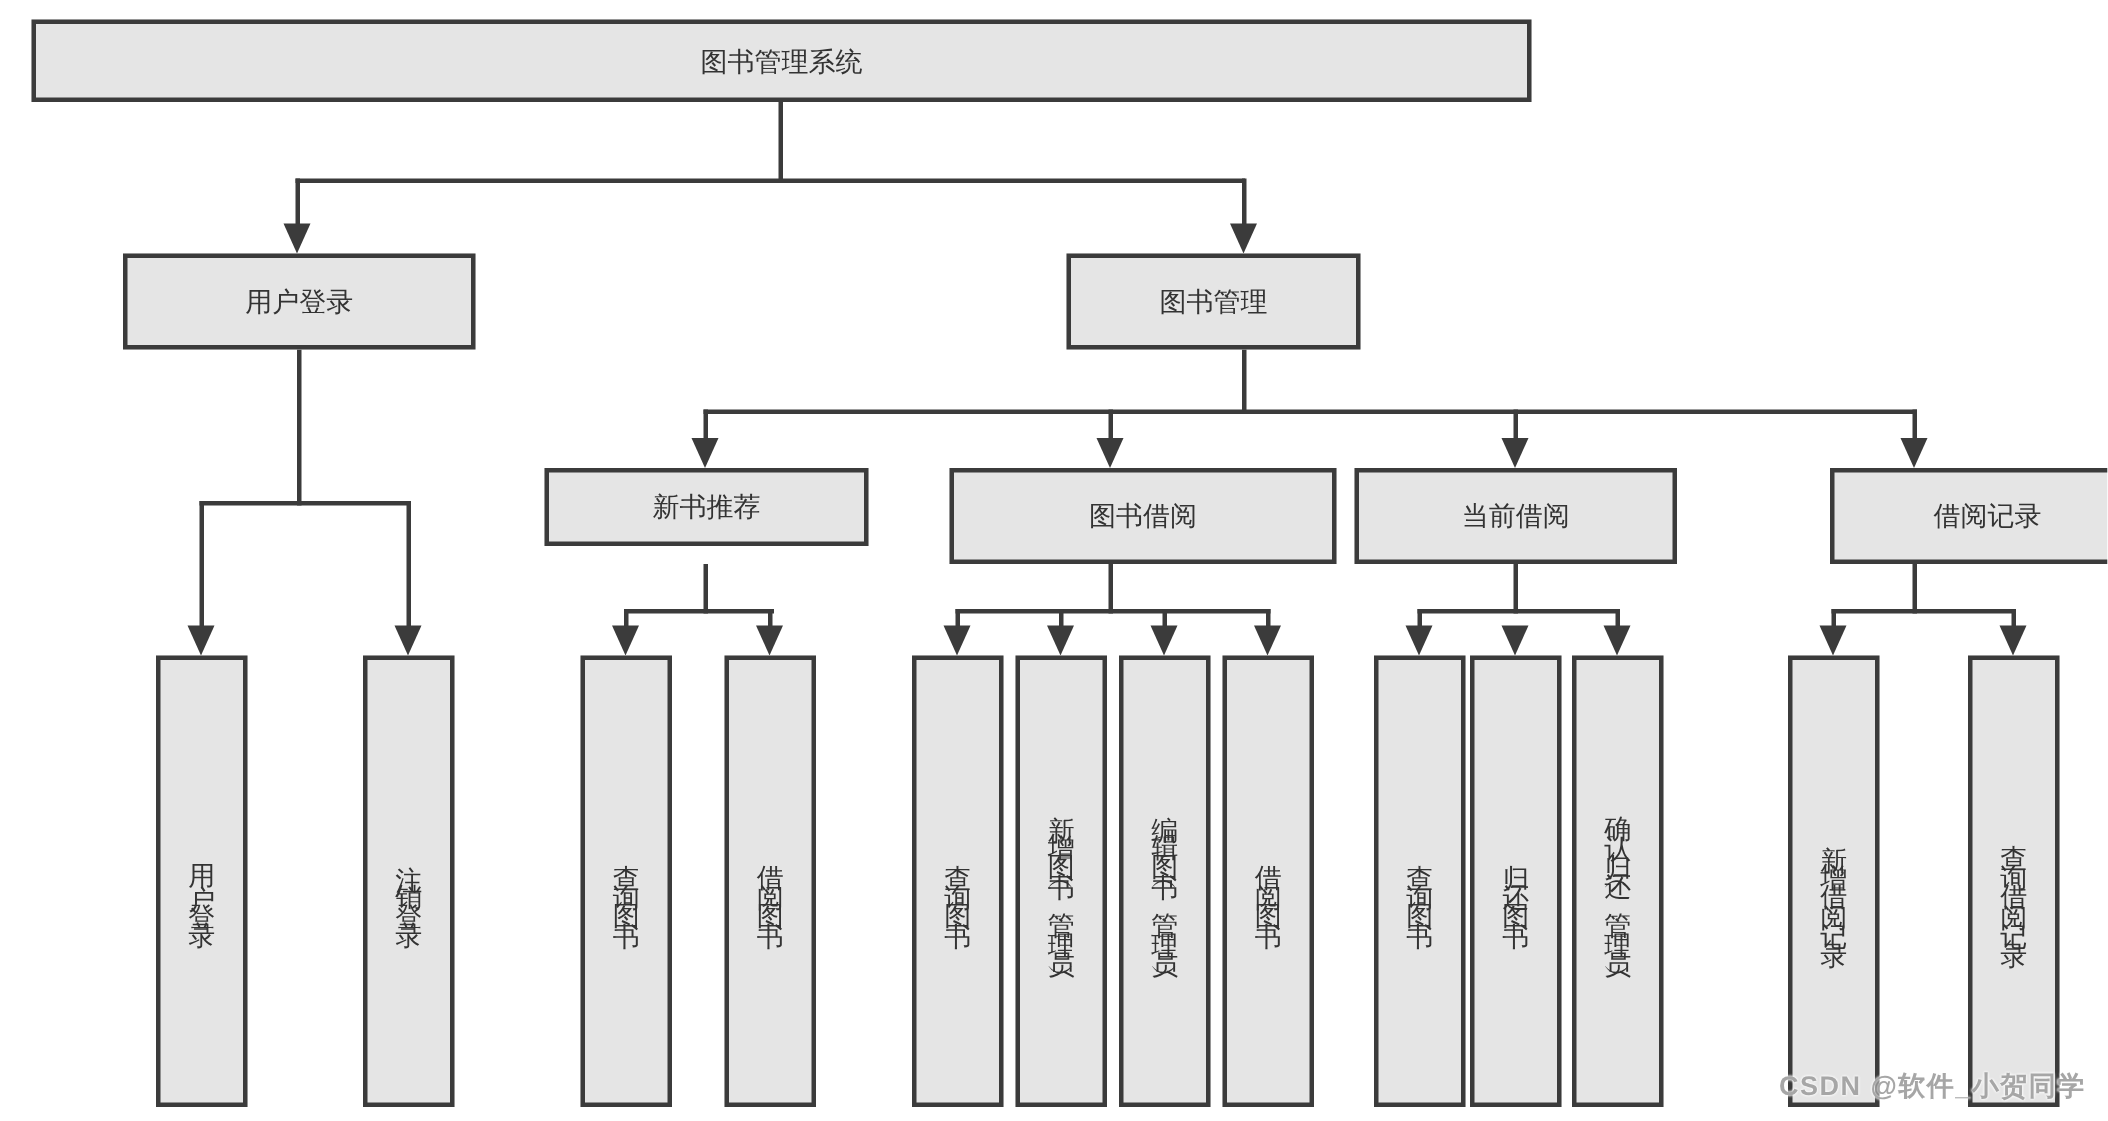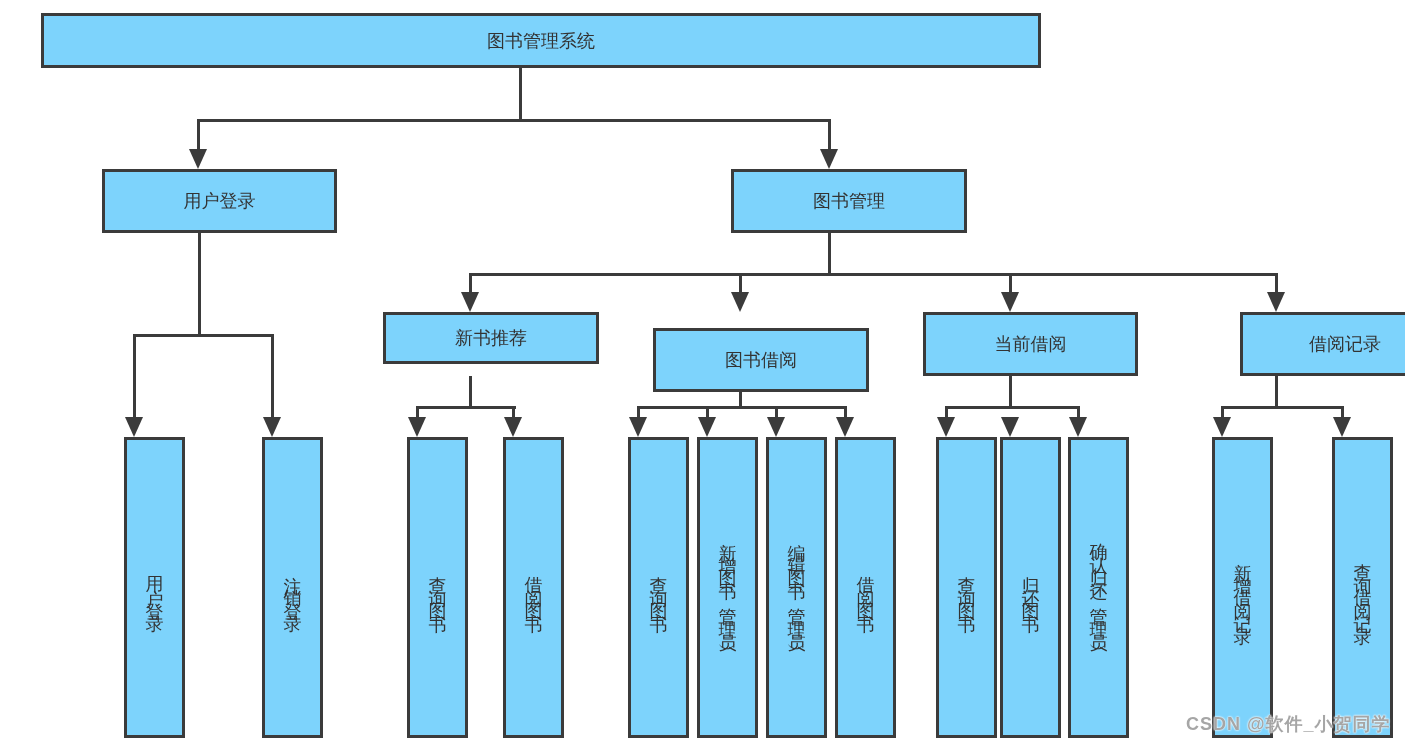--- a/index.html
+++ b/index.html
@@ -7,29 +7,28 @@
     position:relative;
     width:1405px;height:747px;
     background:#ffffff;
     font-family:"Liberation Sans","DejaVu Sans",sans-serif;
     color:#333333;
     overflow:hidden;
   }
   .box{
     position:absolute;
     box-sizing:border-box;
-    background:#7dd3fc;
+    background:#e5e5e5;
     border:3px solid #3b3b3b;
     display:flex;
     align-items:center;
     justify-content:center;
     font-size:18px;
     color:#333333;
     z-index:2;
-    margin-left:20px;
   }
   .vbox span{
     writing-mode:vertical-lr;
     text-orientation:mixed;
     letter-spacing:13px;
     line-height:1;
     display:block;
   }
   .vline,.hline{position:absolute;background:#3b3b3b;z-index:1;}
   .vline{width:3px;}
@@ -47,23 +46,23 @@
     color:#a6a6a6;
     letter-spacing:1px;
     z-index:6;
     text-shadow:0 0 2px #ffffff,0 0 2px #ffffff;
     white-space:nowrap;
     font-weight:bold;
   }
   
   #n-root{left:21px;top:13px;width:1000px;height:55px;}
   #n-user-login{left:82px;top:169px;width:235px;height:64px;}
-  #n-book-mgmt{left:711px;top:169px;width:236px;height:64px;text-align:right;}
+  #n-book-mgmt{left:711px;top:169px;width:196px;height:64px;text-align:right;}
   #n-new-rec{left:363px;top:312px;width:216px;height:52px;}
-  #n-borrowing{left:633px;top:328px;width:216px;height:64px;}
+  #n-borrowing{left:633px;top:312px;width:258px;height:64px;}
   #n-current{left:903px;top:312px;width:215px;height:64px;text-align:center;}
   #n-records{left:1220px;top:312px;width:210px;height:64px;}
   .leaf{top:437px;width:61px;height:301px;}
   #l-user-login{left:104px;}   #l-logout{left:242px;}
   #l-query-rec{left:387px;}    #l-borrow-rec{left:483px;}
   #l-query-bor{left:608px;}    #l-add-book{left:677px;}
   #l-edit-book{left:746px;}    #l-borrow-bor{left:815px;}
   #l-query-cur{left:916px;}    #l-return{left:980px;}
   #l-confirm{left:1048px;}     #l-add-record{left:1192px;}
   #l-query-record{left:1312px;}

